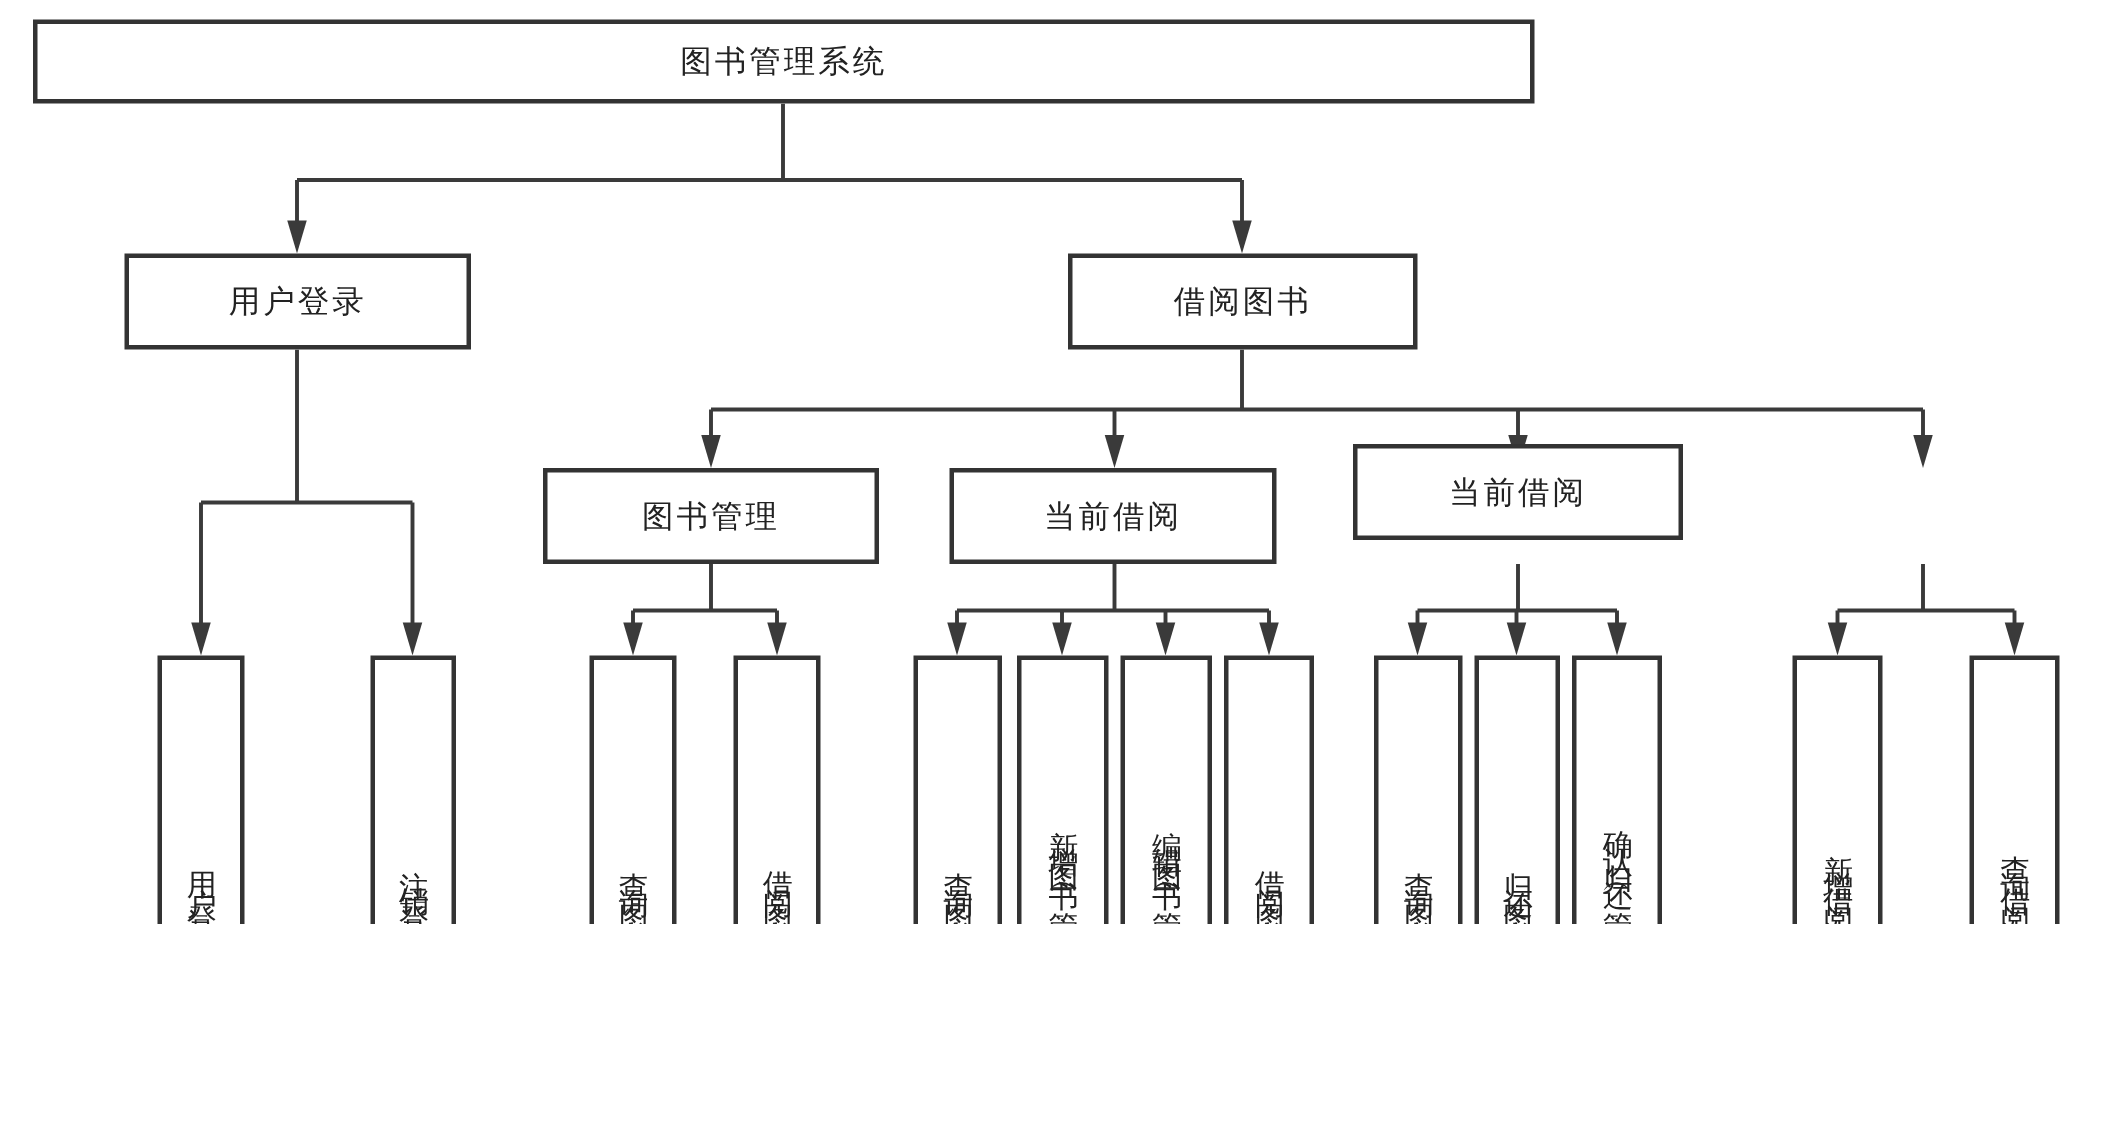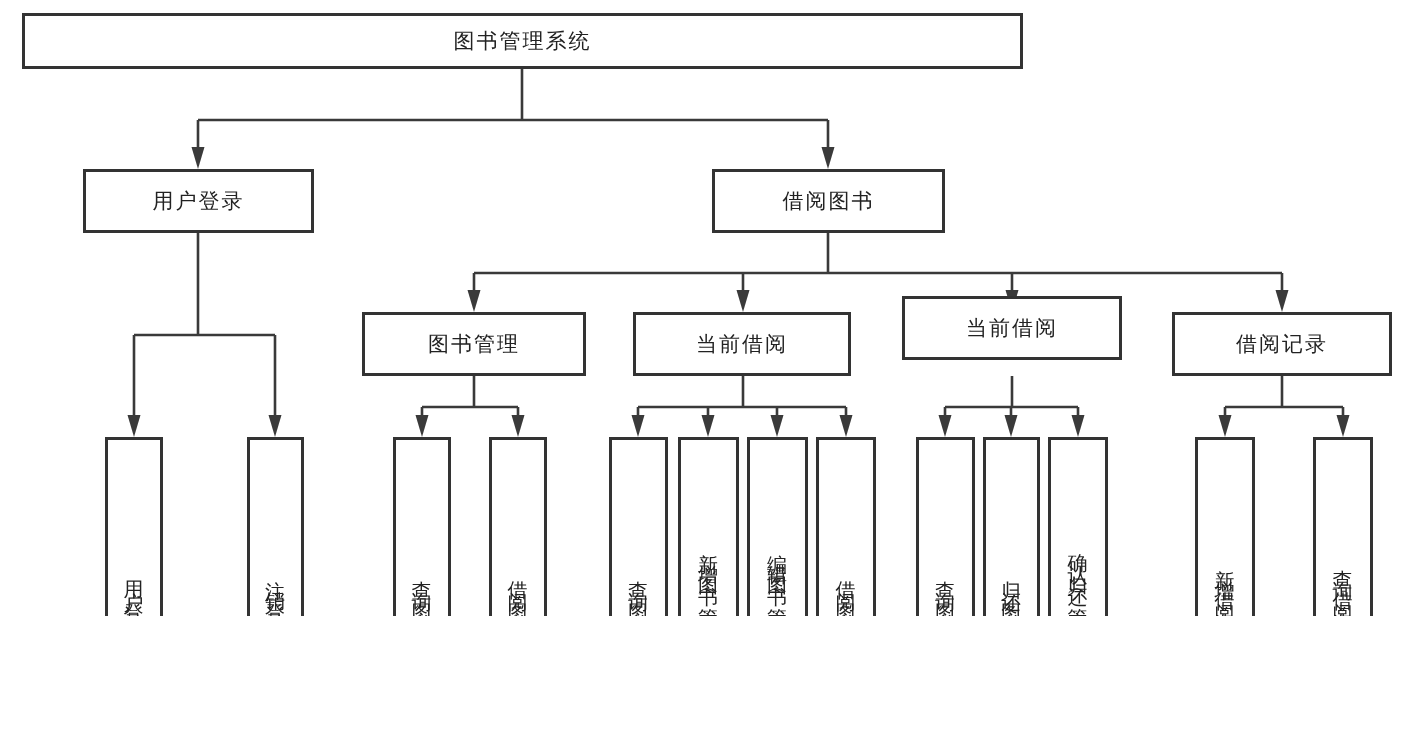--- a/index.html
+++ b/index.html
@@ -97,21 +97,20 @@
   </svg>
 
   <div class="hbox" style="left:22px;top:13px;width:1001px;height:56px">图书管理系统</div>
 
   <div class="hbox" style="left:83px;top:169px;width:231px;height:64px">用户登录</div>
   <div class="hbox" style="left:712px;top:169px;width:233px;height:64px">借阅图书</div>
 
   <div class="hbox" style="left:362px;top:312px;width:224px;height:64px">图书管理</div>
   <div class="hbox" style="left:633px;top:312px;width:218px;height:64px">当前借阅</div>
   <div class="hbox" style="left:902px;top:296px;width:220px;height:64px">当前借阅</div>
-  <div class="hbox" style="left:1172px;top:312px;width:220px;height:64px">借阅记录</div>
 
   <div class="leaf" style="left:105px">
     <span>用户登录</span>
   </div>
   <div class="leaf" style="left:247px;width:57px">
     <span>注销登录</span>
   </div>
 
   <div class="leaf" style="left:393px">
     <span>查询图书</span>

